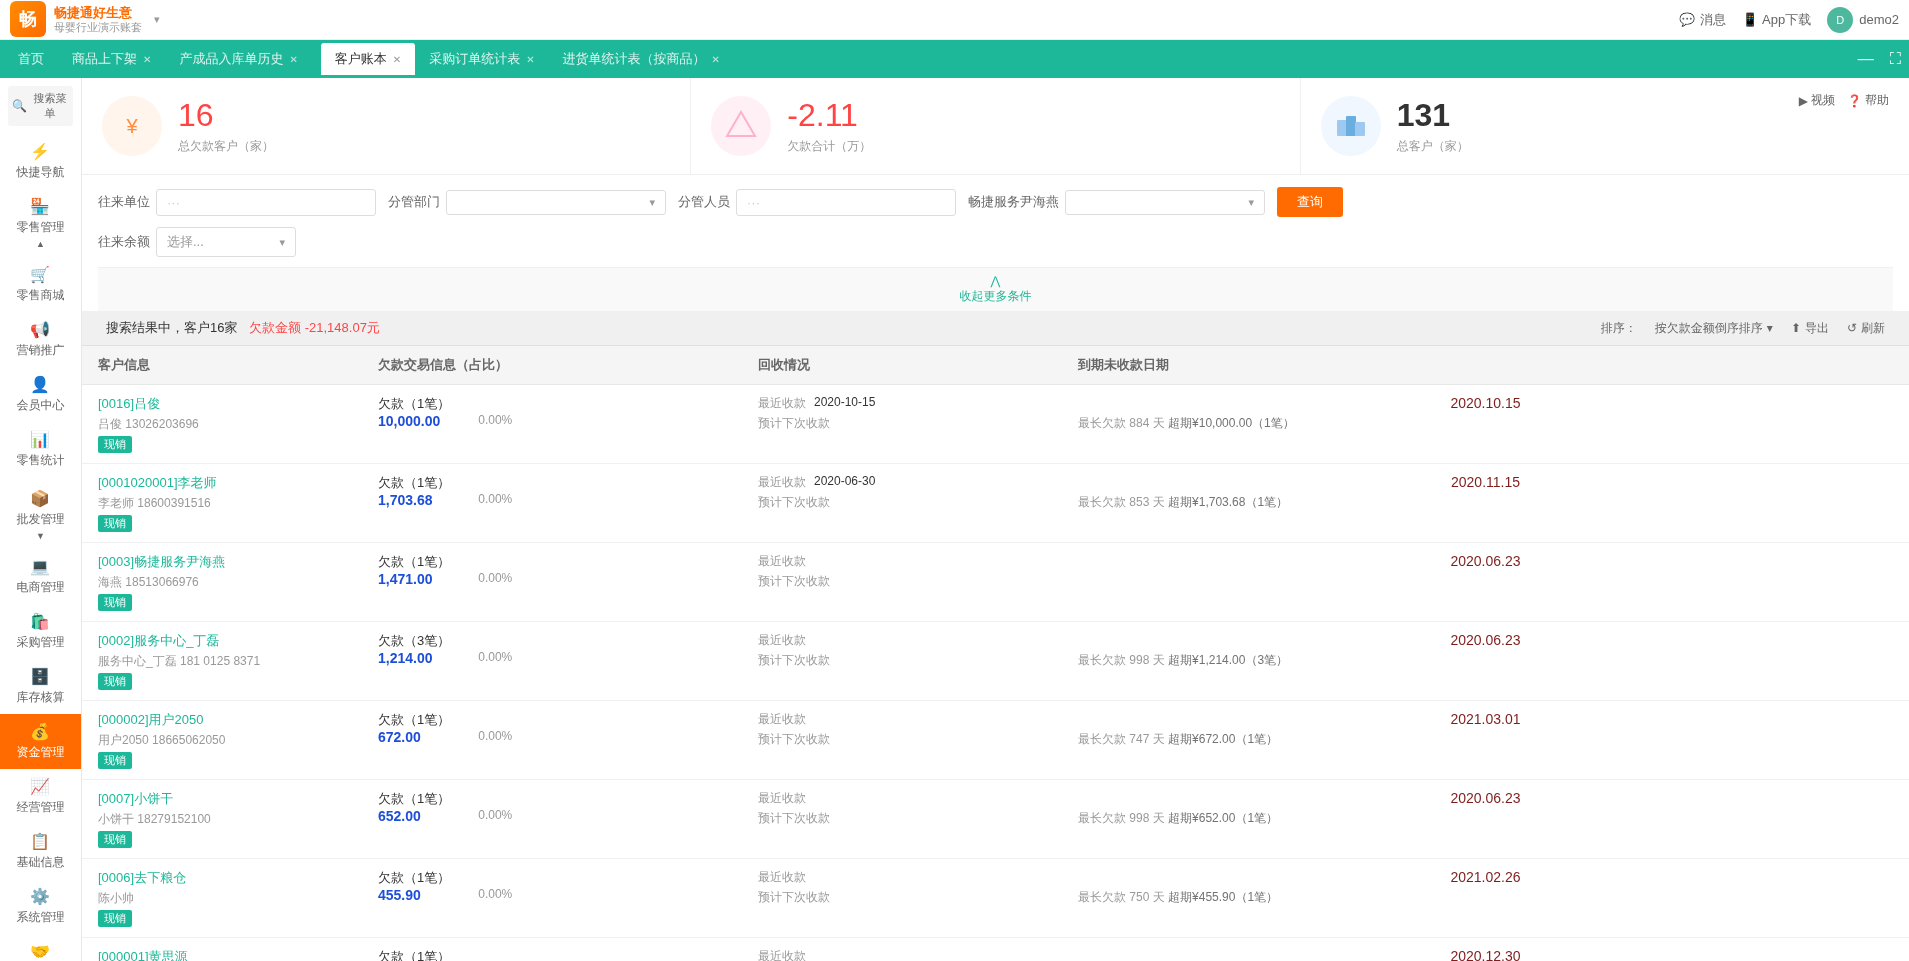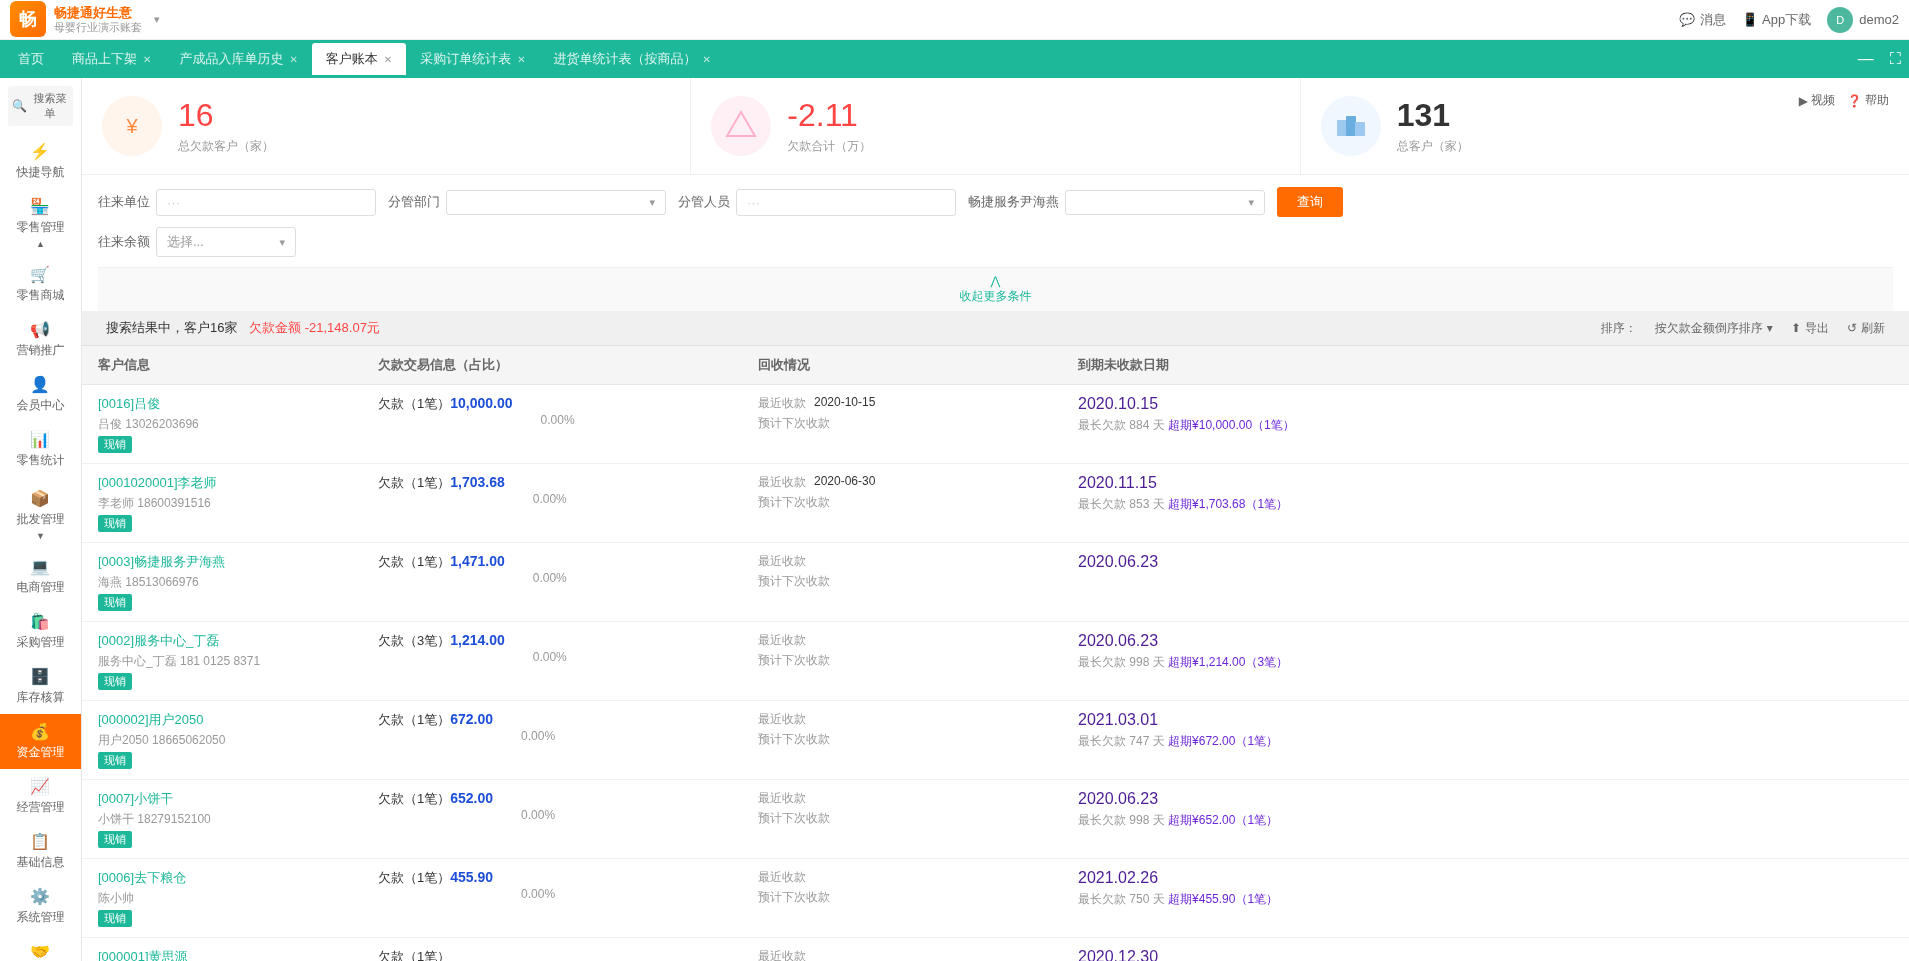--- a/index.html
+++ b/index.html
@@ -19,21 +19,21 @@
     
     .tab-bar {
       display: flex; align-items: center; background: #1db899; height: 38px;
       padding: 0 4px; overflow: hidden;
     }
     .tab-item {
       display: flex; align-items: center; gap: 6px; padding: 0 14px; height: 32px;
       color: rgba(255,255,255,0.85); font-size: 13px; cursor: pointer; border-radius: 3px 3px 0 0;
       white-space: nowrap; position: relative;
     }
-    .tab-item.active { background: #fff; color: #333; }
+    .tab-item.active { background: #fff; color: #333; margin-left: 9px; }
     .tab-item .close-icon { font-size: 10px; color: rgba(255,255,255,0.7); }
     .tab-item.active .close-icon { color: #999; }
     .tab-bar-actions { margin-left: auto; display: flex; align-items: center; gap: 8px; }
     .tab-bar-actions span { color: #fff; font-size: 16px; cursor: pointer; padding: 4px; }
 
     
     .main-layout { display: flex; height: calc(961px - 78px); }
 
     
     .sidebar { width: 82px; background: #fff; border-right: 1px solid #e8e8e8; display: flex; flex-direction: column; overflow-y: auto; flex-shrink: 0; }
@@ -94,25 +94,25 @@
     .customer-tag { display: inline-block; background: #1db899; color: #fff; font-size: 11px; padding: 1px 6px; border-radius: 2px; }
     .debt-info { flex: 0 0 380px; display: flex; align-items: flex-start; gap: 12px; }
     .debt-count { font-size: 13px; color: #333; white-space: nowrap; }
     .debt-amount { color: #1d4ed8; font-size: 14px; font-weight: 600; }
     .debt-percent { font-size: 12px; color: #999; margin-top: 4px; }
     .recovery-info { flex: 0 0 320px; }
     .recovery-row { font-size: 12px; color: #999; display: flex; gap: 8px; margin-bottom: 3px; }
     .recovery-label { color: #999; }
     .recovery-date { color: #333; }
     .due-info { flex: 1; }
-    .due-date { font-size: 16px; color: #4c1d95; margin-bottom: 4px; }
+    .due-date { font-size: 14px; color: #7f1d1d; margin-bottom: 4px; text-align: center; }
     .due-detail { font-size: 12px; color: #999; }
-    .overdue-tag { color: #6d28d9; font-size: 12px; cursor: pointer; }
-
-    .debt-col-inner { display: flex; flex-direction: row; }
+    .overdue-tag { color: #737373; font-size: 12px; cursor: pointer; }
+
+    .debt-col-inner { display: flex; flex-direction: column; }
     .brand-logo { width: 36px; height: 36px; background: linear-gradient(135deg, #ff8c00, #ff6b00); border-radius: 6px; display: flex; align-items: center; justify-content: center; color: #fff; font-size: 18px; font-weight: bold; margin-bottom: 2px; }
   </style>
 </head>
 <body>
 
 <div class="top-header">
   <div class="logo-area">
     <div class="brand-logo">畅</div>
     <div style="display:flex;flex-direction:column;line-height:1.2;">
       <span style="font-size:13px;color:#ff6b00;font-weight:bold;">畅捷通好生意</span>

